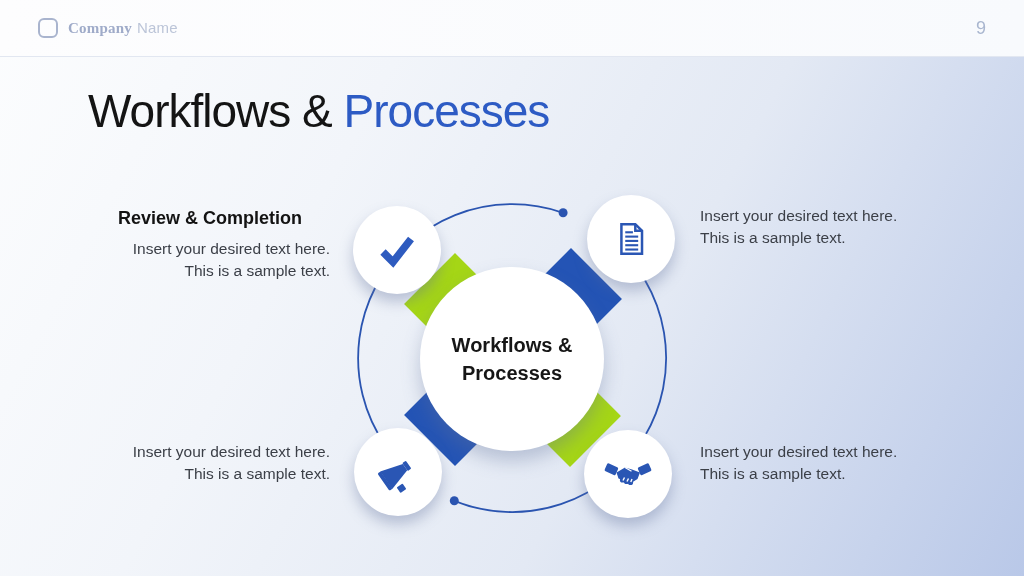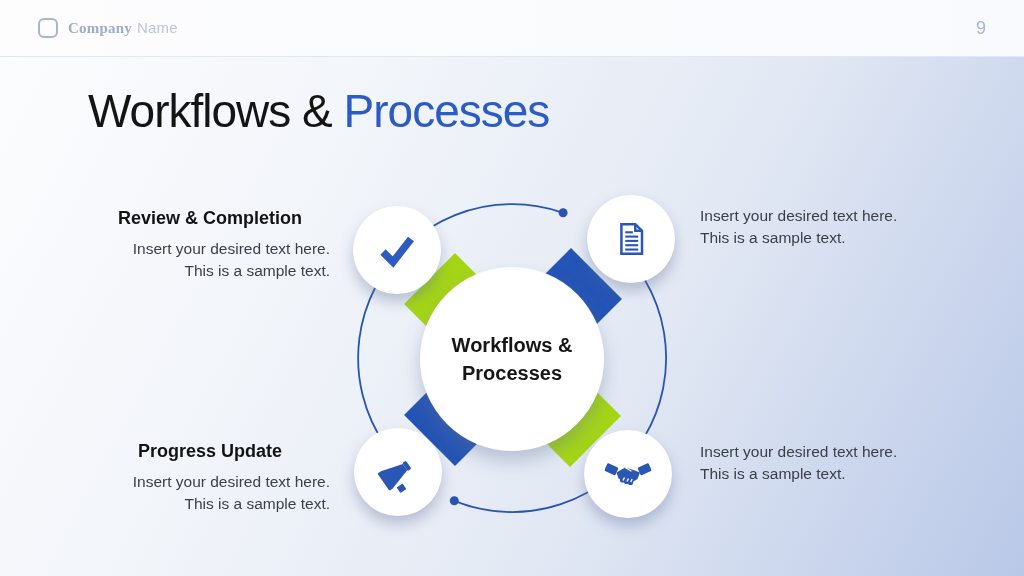--- a/index.html
+++ b/index.html
@@ -151,21 +151,20 @@
   </div>
 
   <div class="textblock tb-task">
     <p class="tb-body">
       <span>Insert your desired text here.</span><br>
       <span>This is a sample text.</span>
     </p>
   </div>
 
   <div class="textblock tb-right tb-progress">
-    <div class="tb-title">Progress Update</div>
     <p class="tb-body">
       <span>Insert your desired text here.</span><br>
       <span>This is a sample text.</span>
     </p>
   </div>
 
   <div class="textblock tb-collab">
     <p class="tb-body">
       <span>Insert your desired text here.</span><br>
       <span>This is a sample text.</span>

